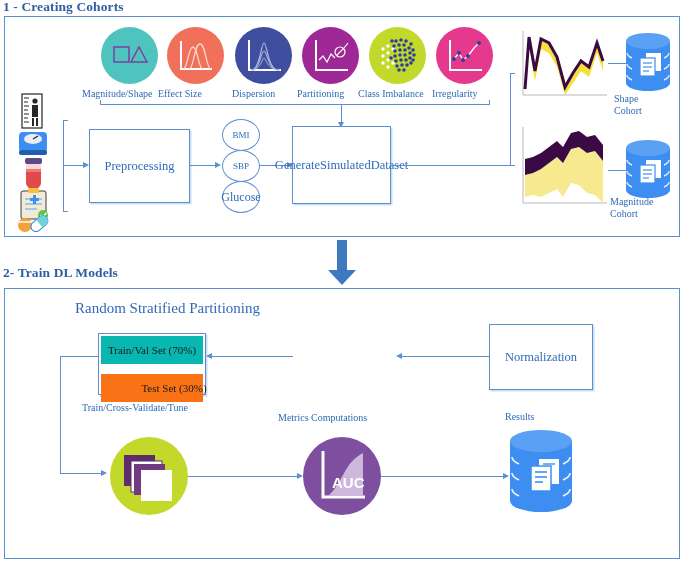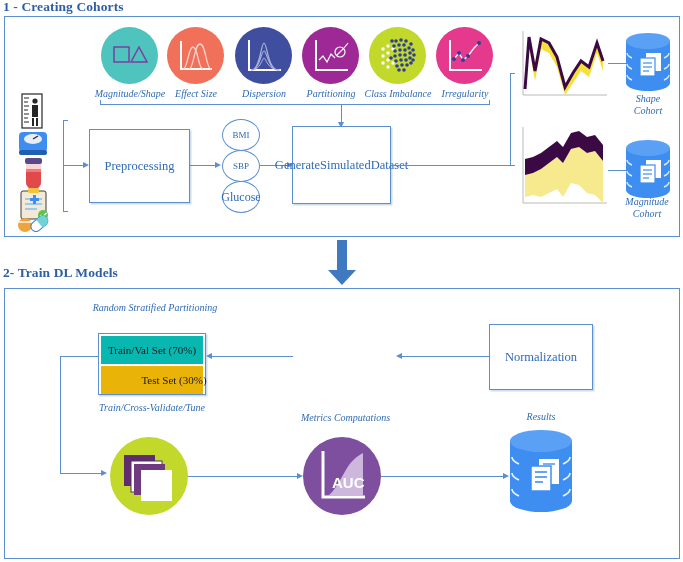--- a/index.html
+++ b/index.html
@@ -34,24 +34,22 @@
   }
   #panel1{left:4px;top:16px;width:676px;height:221px;}
   #panel2{left:4px;top:288px;width:676px;height:271px;}
 
   
   .lbl{
     position:absolute;
     color:#2f6bb5;
     font-family:"Liberation Serif", serif;
     font-size:10px;
-    text-align:center;
     white-space:nowrap;
     line-height:12px;
-    font-style:italic;
   }
 
   
   .circ{
     position:absolute;
     border-radius:50%;
     box-sizing:border-box;
   }
   .circ svg{display:block;}
 
@@ -115,21 +113,21 @@
     border:1.3px solid #5b8fd0;background:#fff;box-sizing:border-box;
     padding:2px;
     box-shadow:1.5px 1.5px 0 rgba(91,143,208,.30);
   }
   .split-row{
     height:28px;display:flex;align-items:center;justify-content:center;
     font-family:"Liberation Serif", serif;font-size:11px;color:#1a1a1a;
     white-space:nowrap;
   }
   #trainrow{background:#08b8b0;}
-  #testrow{background:#eab308;margin-top:2px;padding-left:44px;}
+  #testrow{background:#f97316;margin-top:10px;padding-left:44px;}
 
   
   .sercard{position:absolute;background:#fff;}
   .sercard svg{display:block;}
 
   
   .cyl svg{display:block;}
 
   .leftpics{position:absolute;left:14px;top:92px;width:42px;height:140px;}
 </style>
@@ -408,21 +406,21 @@
   <div id="bigarrow">
     <svg width="32" height="46" viewBox="0 0 32 46">
       <polygon points="11,0 21,0 21,30 30,30 16,45 2,30 11,30" fill="#3f79c0"></polygon>
     </svg>
   </div>
 
   <div class="sec-title" id="t2">2- Train DL Models</div>
 
   <div class="panel" id="panel2"></div>
 
-  <div class="lbl" style="left:75px;top:302px;width:160px;font-size:10px;">Random Stratified Partitioning</div>
+  <div class="lbl" style="left:75px;top:302px;width:160px;font-size:15px;">Random Stratified Partitioning</div>
 
   <div id="splitbox">
     <div class="split-row" id="trainrow">Train/Val Set (70%)</div>
     <div class="split-row" id="testrow">Test Set (30%)</div>
   </div>
 
 
   <div class="box" style="left:489px;top:324px;width:104px;height:66px;">Normalization</div>
 
   <div class="ln lnh" style="left:400px;top:356px;width:89px;"></div>

